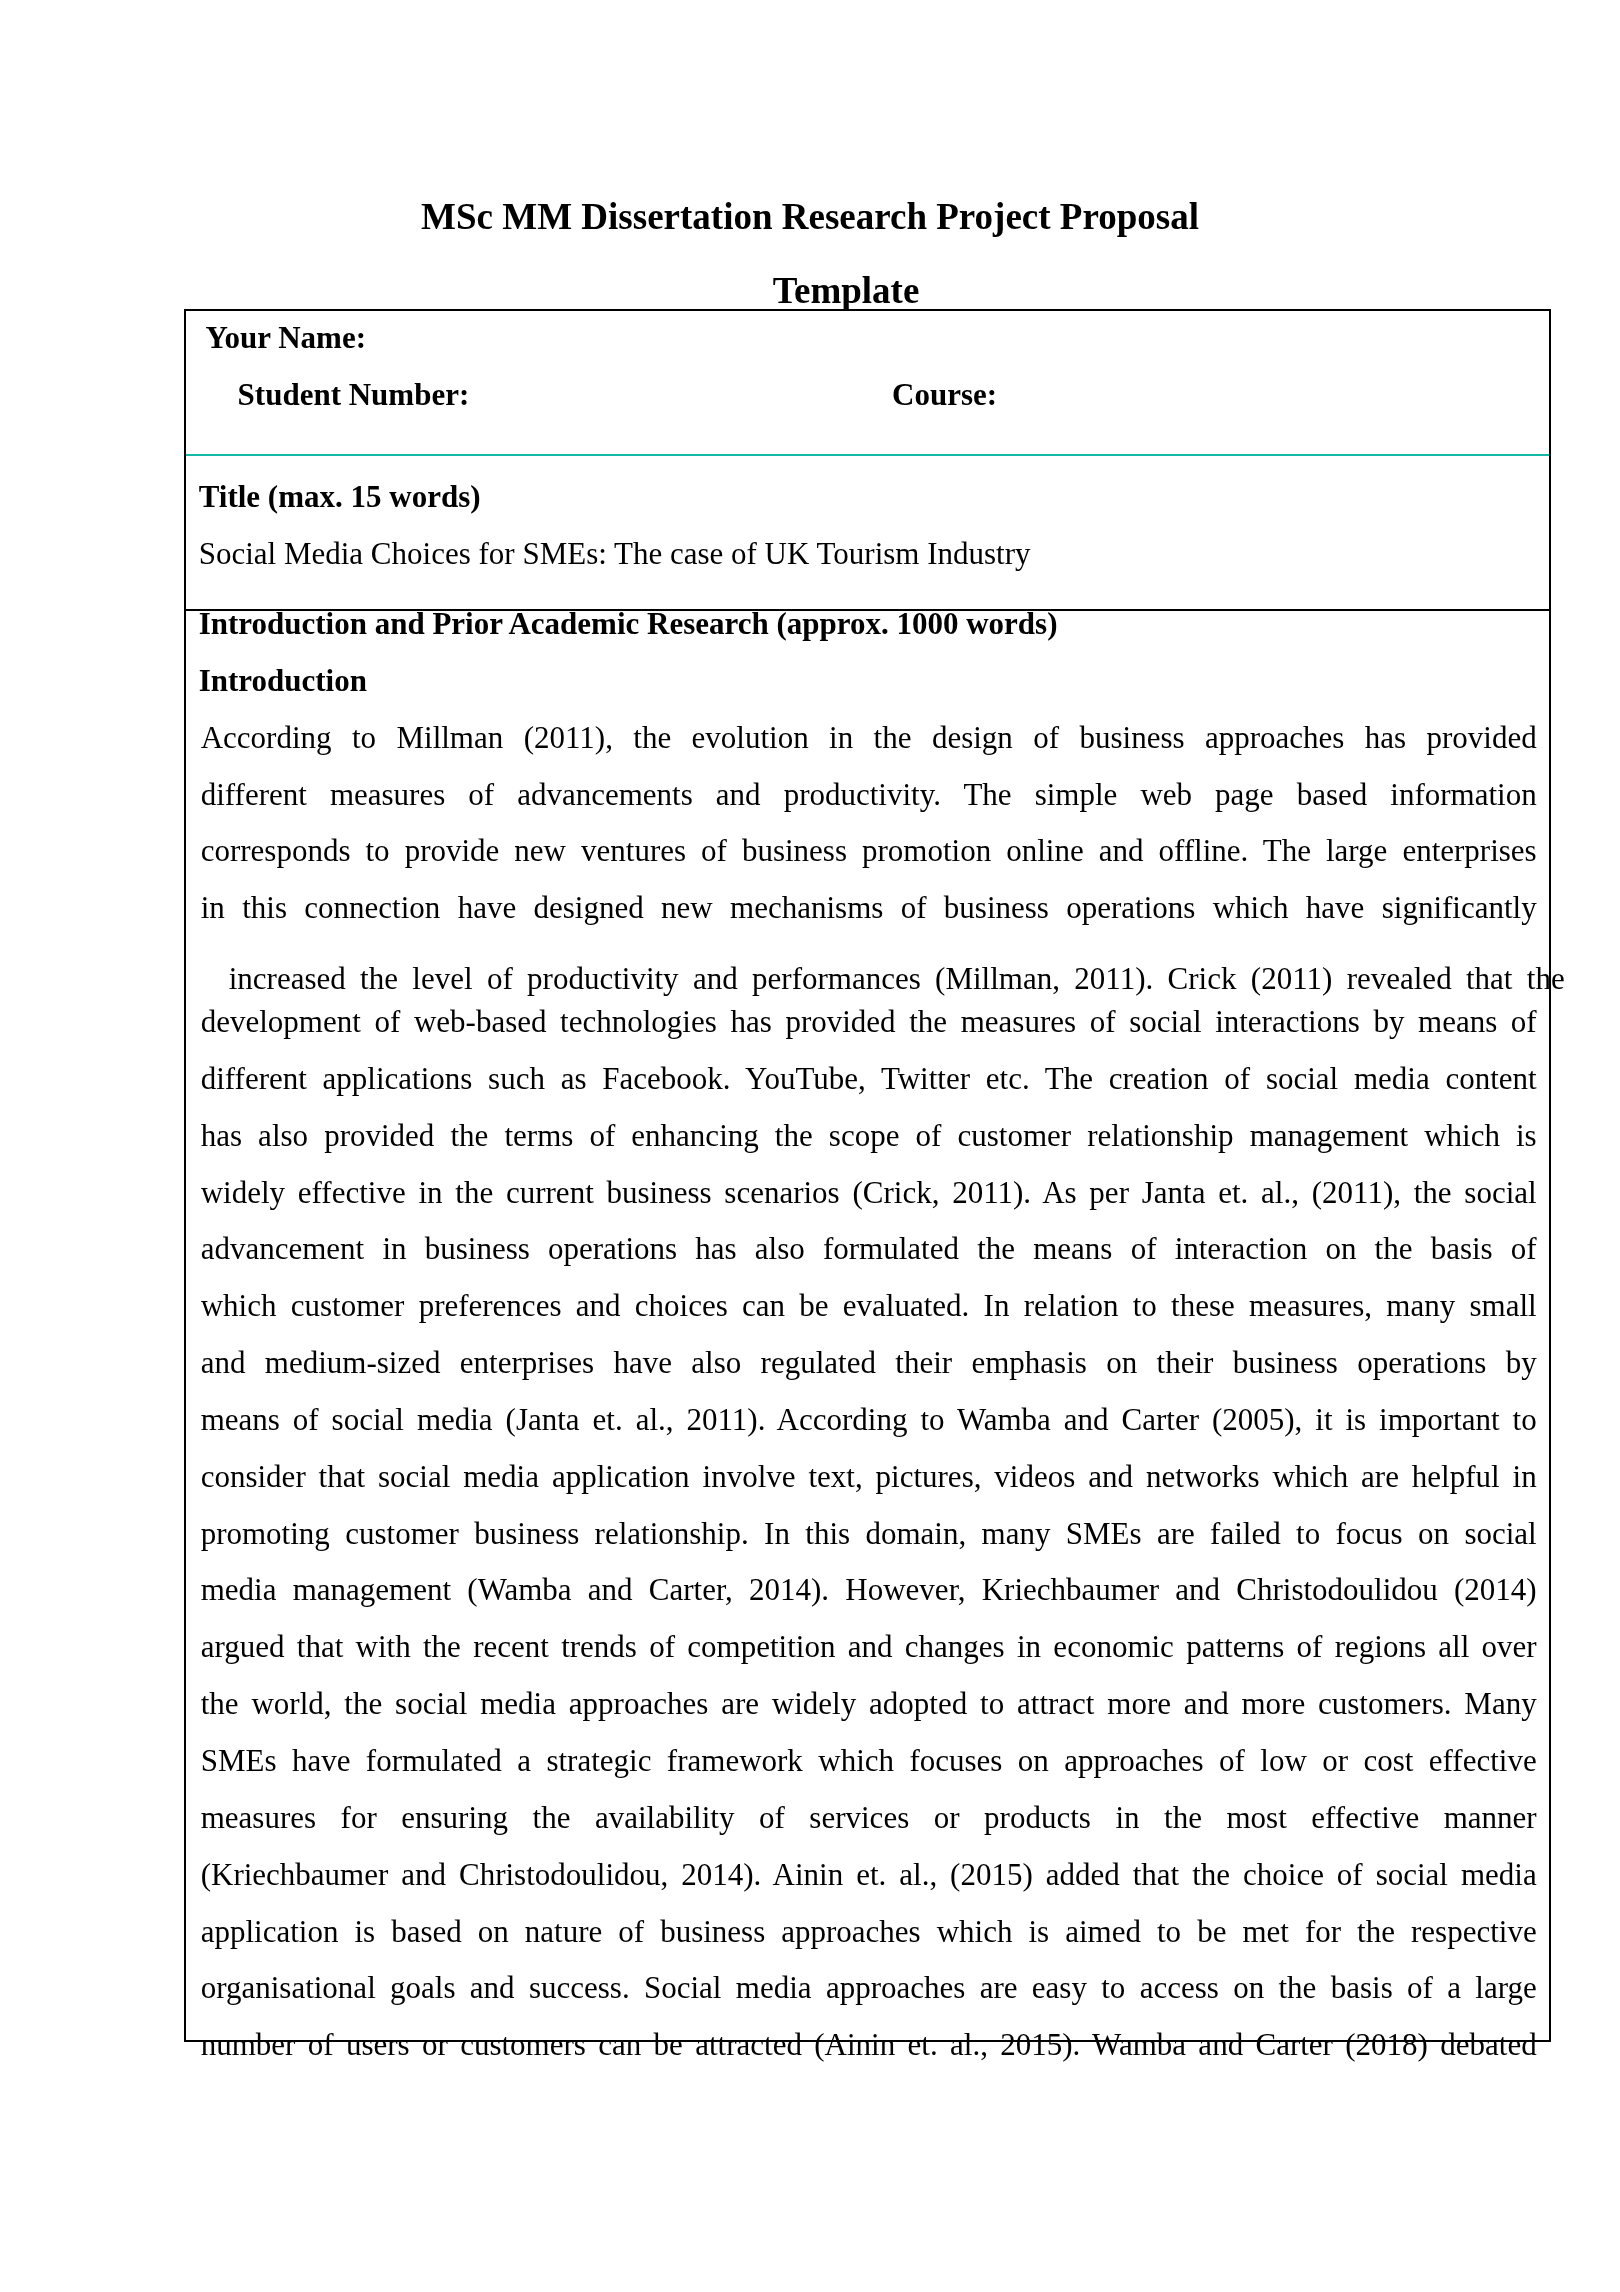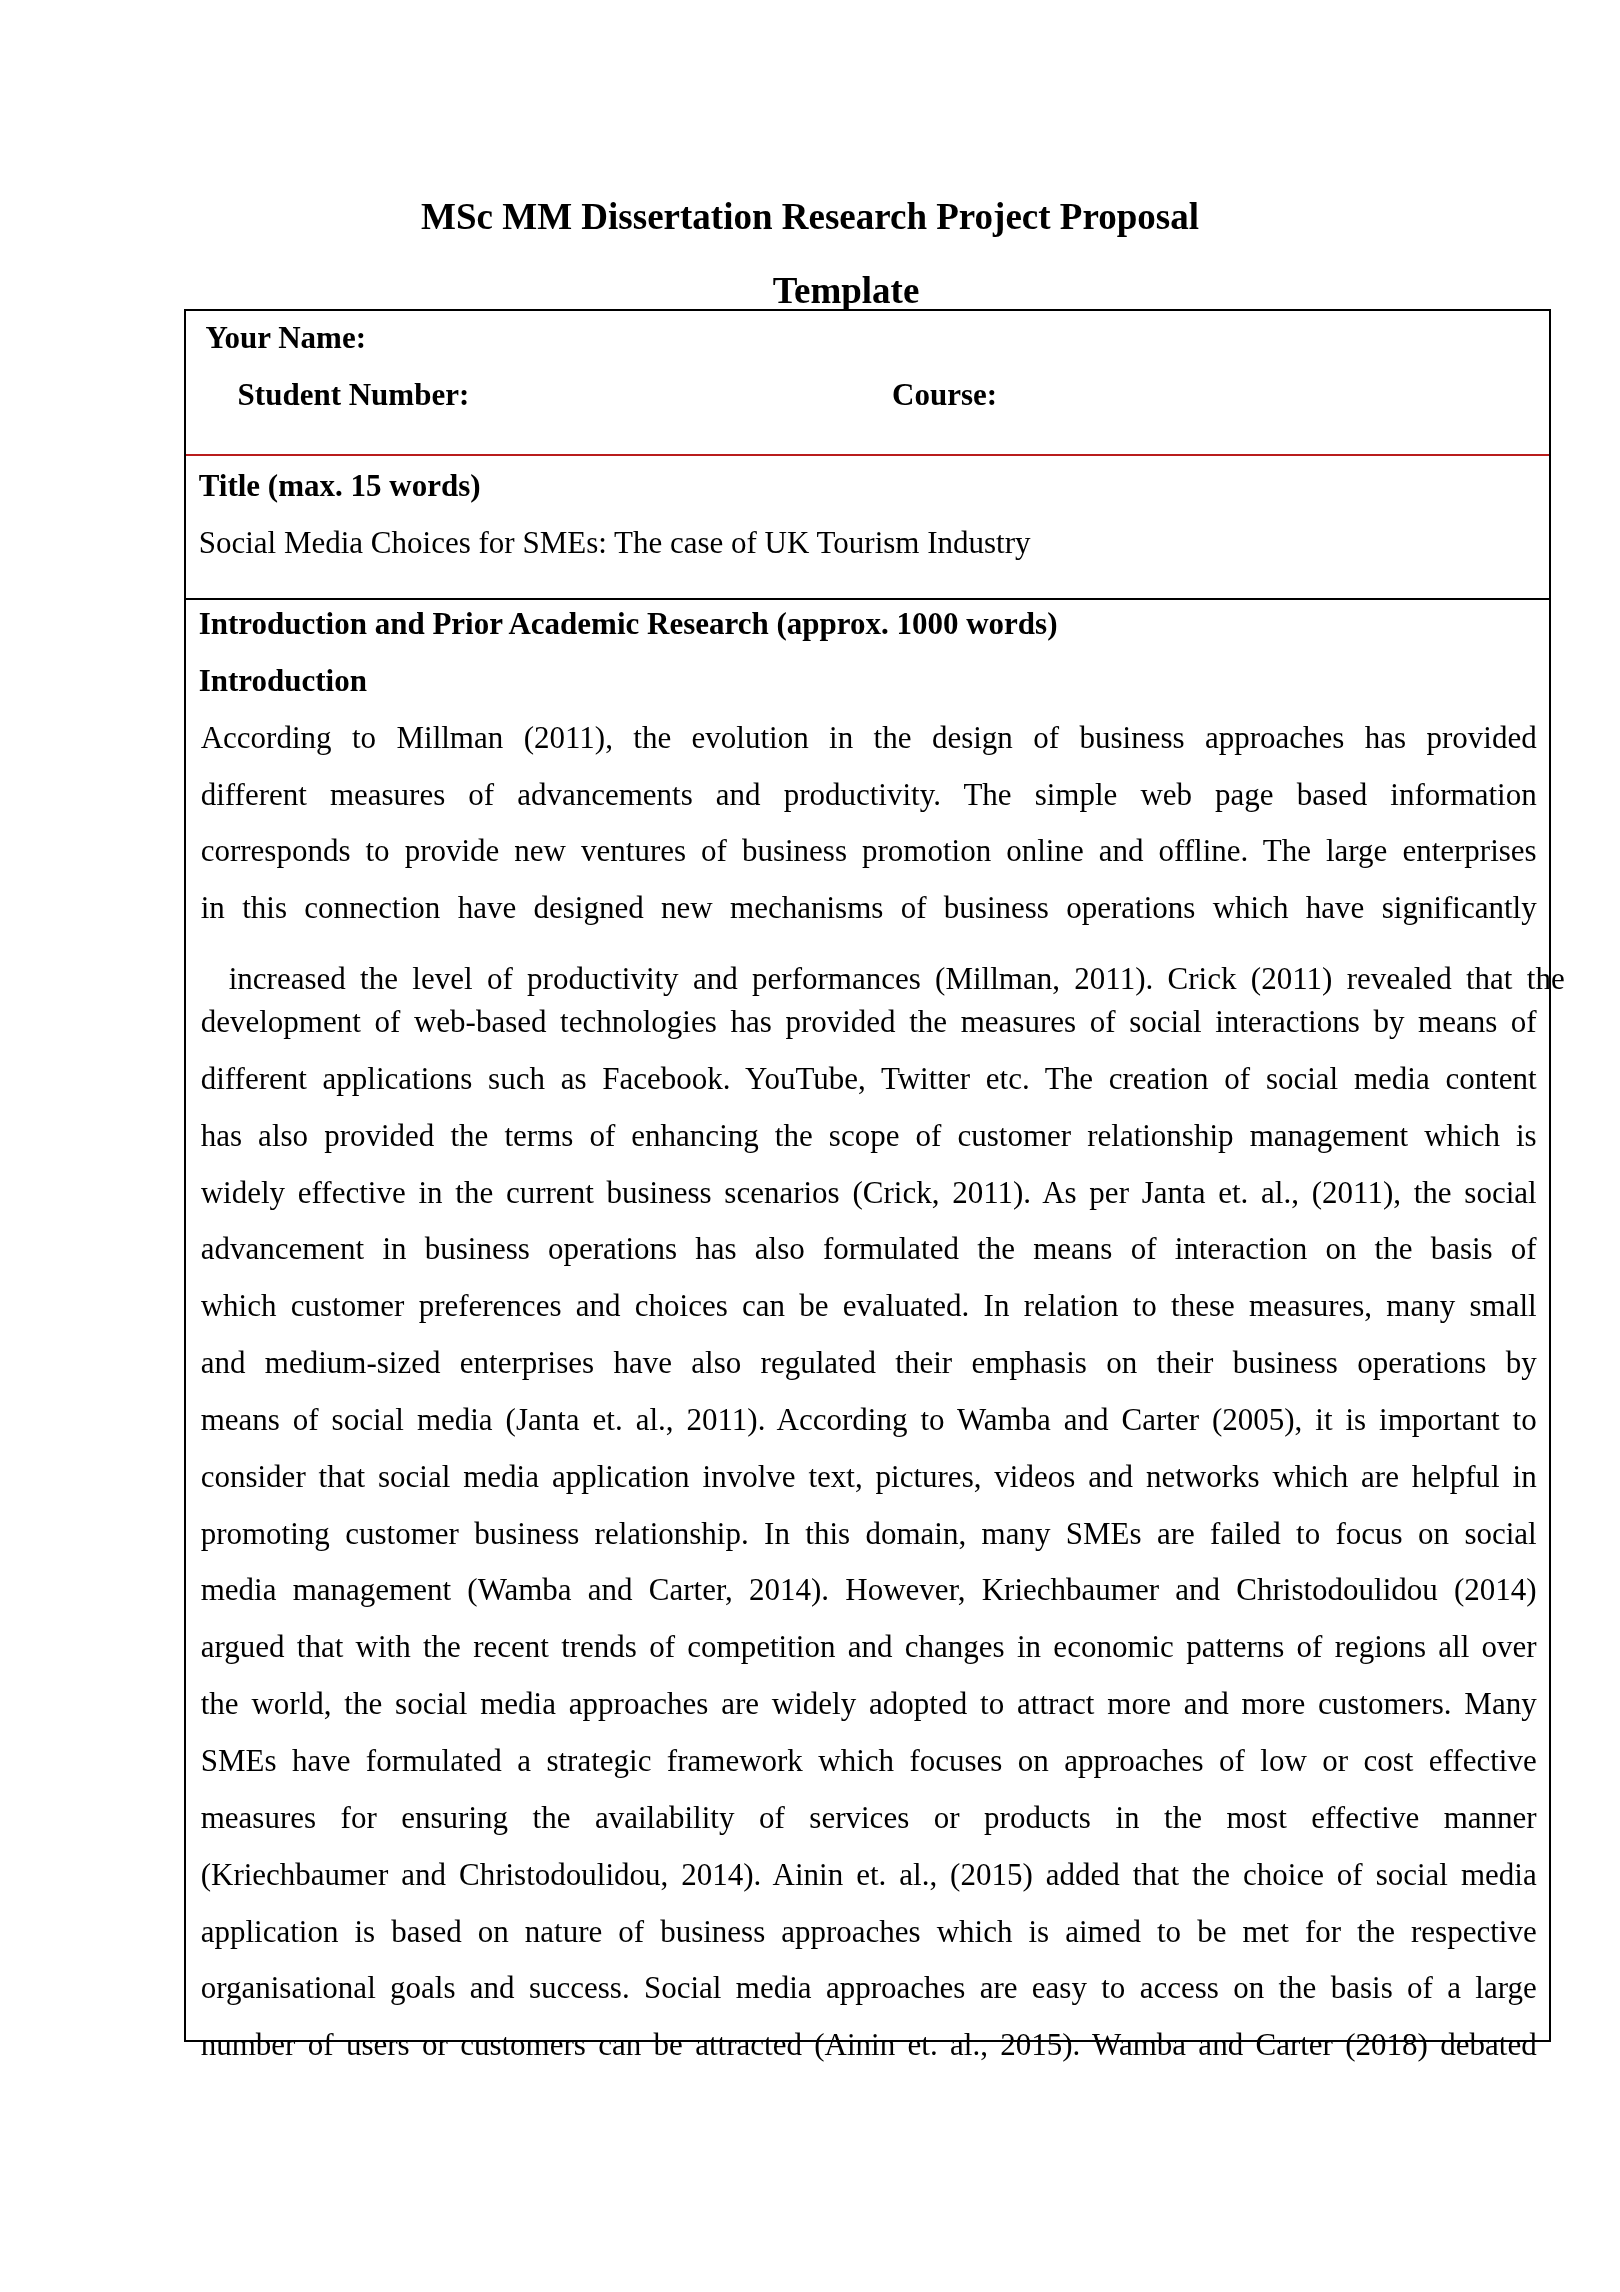--- a/index.html
+++ b/index.html
@@ -6,22 +6,22 @@
   body { width: 1620px; height: 2293px; position: relative; overflow: hidden;
          font-family: "Liberation Serif", "DejaVu Serif", serif; color: #000; }
   .page { position: absolute; left: 0; top: 0; width: 1620px; height: 2293px; background: #fff; }
   .doc-title { position: absolute; left: 0; width: 1620px; text-align: center;
                font-weight: bold; font-size: 37px; line-height: 57px; }
   #t1 { top: 188px; }
   #t2 { top: 262px; padding-left: 36px; }
   .table { position: absolute; left: 184px; top: 309px; width: 1367px; height: 1733px;
            border: 2px solid #000; box-sizing: border-box; }
   .row { position: absolute; left: 0; right: 0; box-sizing: border-box; }
-  .row.r1 { top: 0; height: 145px; border-bottom: 2px solid #b91c1c; }
-  .row.r2 { top: 148px; height: 141px; border-bottom: 2px solid #000; }
+  .row.r1 { top: 0; height: 145px; border-bottom: 2px solid #14b8a6; }
+  .row.r2 { top: 159px; height: 141px; border-bottom: 2px solid #000; }
   .row.r3 { top: 286px; bottom: 0; }
   .line { position: absolute; font-size: 31px; line-height: 57px; white-space: nowrap; }
   .bold { font-weight: bold; }
   .just { left: 14.7px; width: 1336px; text-align: justify; text-align-last: justify; white-space: normal; height: 57px; overflow: hidden; }
 </style>
 </head>
 <body>
 
 <div class="page">
   <div id="t1" class="doc-title">MSc MM Dissertation Research Project Proposal</div>

